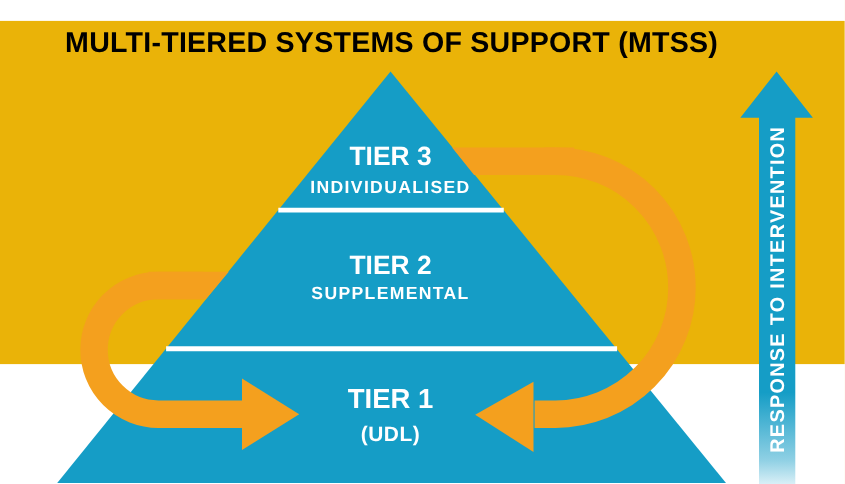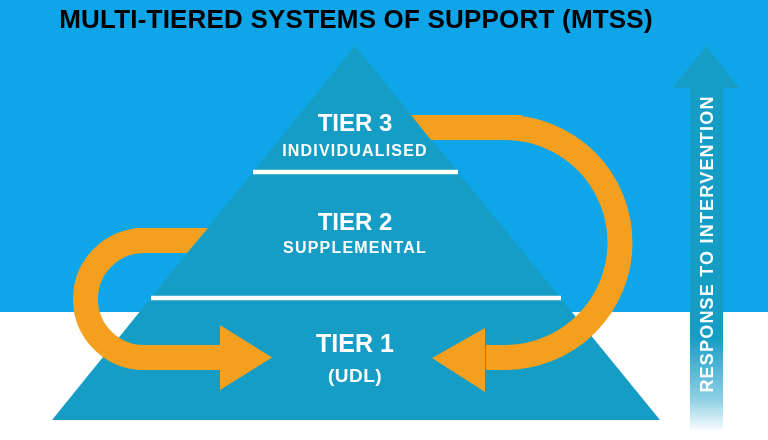--- a/index.html
+++ b/index.html
@@ -8,21 +8,22 @@
     background: #ffffff;
     width: 768px;
     height: 440px;
     overflow: hidden;
     font-family: "Liberation Sans", sans-serif;
   }
   .canvas {
     position: relative;
     width: 768px;
     height: 312px;
-    background: #0ea5e9;
+    background: #eab308;
+    margin-top: 19px;
   }
   .diagram-title {
     position: absolute;
     left: 0;
     top: 5px;
     width: 712px;
     text-align: center;
     font-size: 26px;
     line-height: 1.1;
     font-weight: bold;

